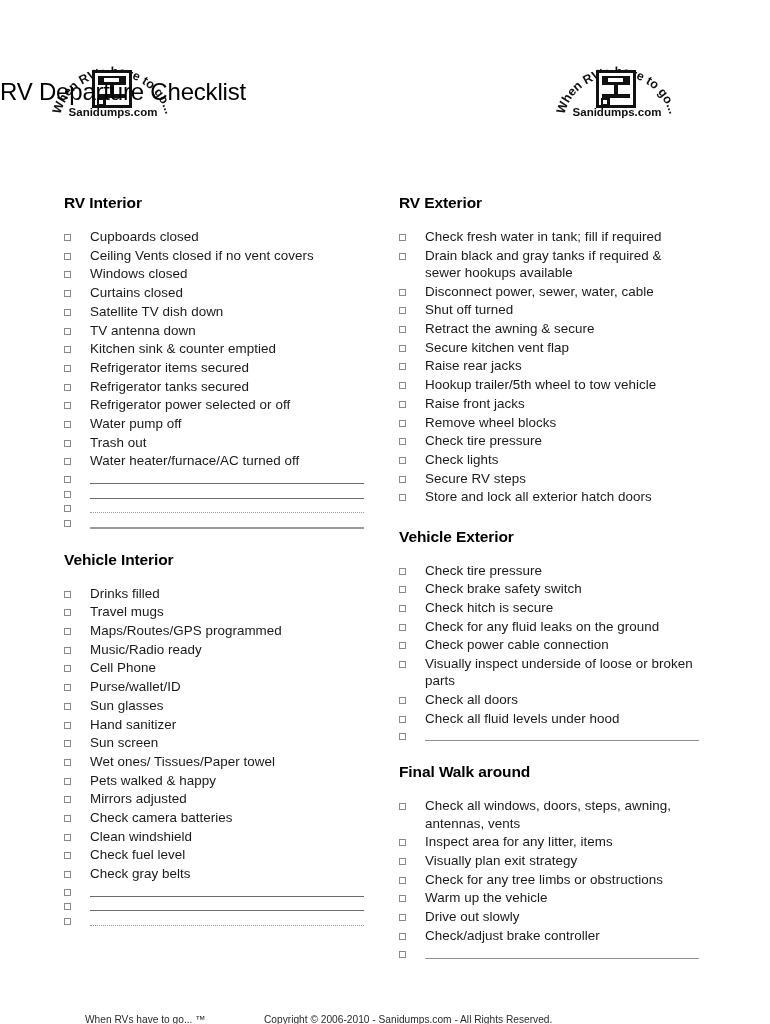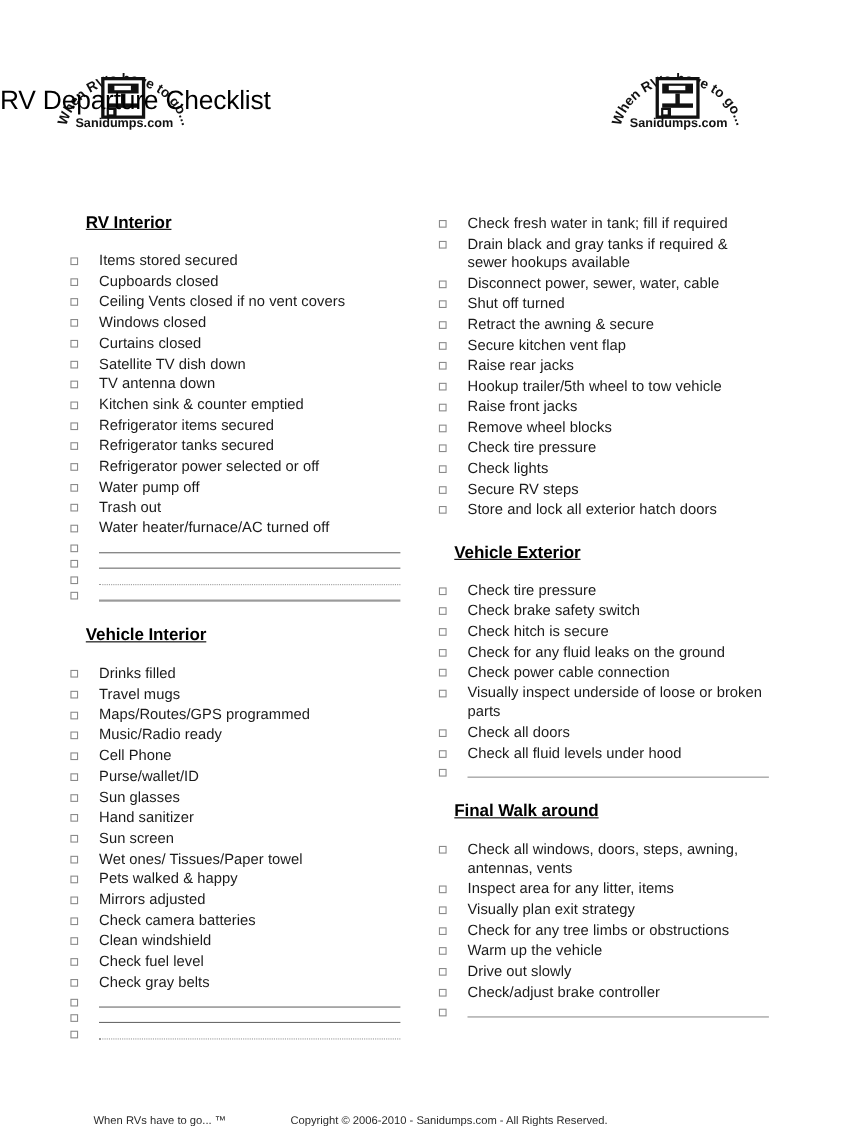--- a/index.html
+++ b/index.html
@@ -58,23 +58,22 @@
     position: absolute;
     top: 0;
   }
   .col-left  { left: 64px;  width: 300px; }
   .col-right { left: 399px; width: 300px; }
 
   .section + .section { margin-top: 22px; }
   .section-title {
     font-size: 15.5px;
     font-weight: bold;
-    margin: 0 0 16px 14px;
+    margin: 0 0 16px 0;
     letter-spacing: -0.1px;
-    text-decoration: underline;
   }
 
   ul.checklist {
     list-style: none;
     margin: 0;
     padding: 0;
   }
   ul.checklist li {
     display: flex;
     align-items: flex-start;
@@ -188,24 +187,20 @@
 
   <div class="columns">
 
     <div class="col col-left">
 
       <div class="section">
         <h2 class="section-title">RV Interior</h2>
         <ul class="checklist">
             <li>
               <span class="box"></span>
-              <span class="item-text">Items stored secured</span>
-            </li>
-            <li>
-              <span class="box"></span>
               <span class="item-text">Cupboards closed</span>
             </li>
             <li>
               <span class="box"></span>
               <span class="item-text">Ceiling Vents closed if no vent covers</span>
             </li>
             <li>
               <span class="box"></span>
               <span class="item-text">Windows closed</span>
             </li>
@@ -348,20 +343,21 @@
               <span class="rule dotted"></span>
             </li>
           </ul>
       </div>
 
     </div>
 
     <div class="col col-right">
 
       <div class="section">
+        <h2 class="section-title">RV Exterior</h2>
         <ul class="checklist">
             <li>
               <span class="box"></span>
               <span class="item-text">Check fresh water in tank; fill if required</span>
             </li>
             <li>
               <span class="box"></span>
               <span class="item-text">Drain black and gray tanks if required &amp; sewer hookups available</span>
             </li>
             <li>

